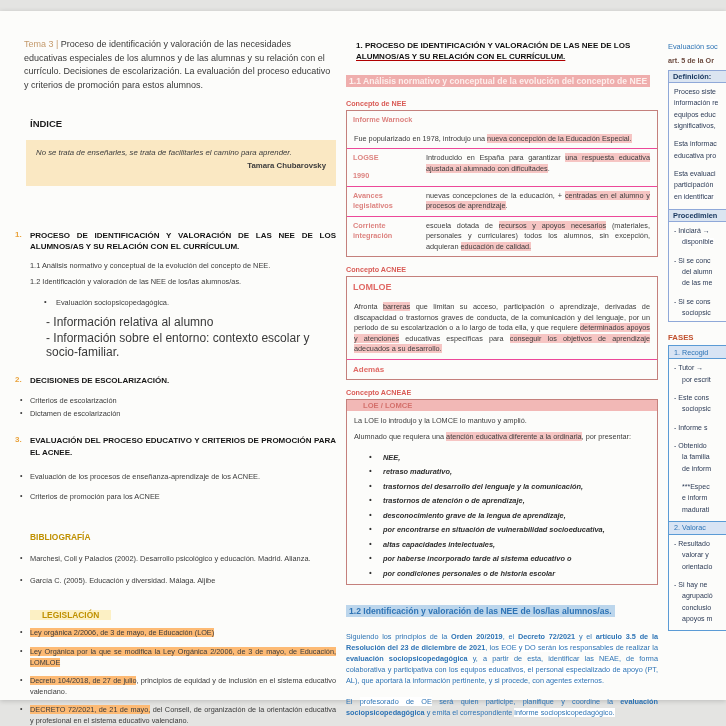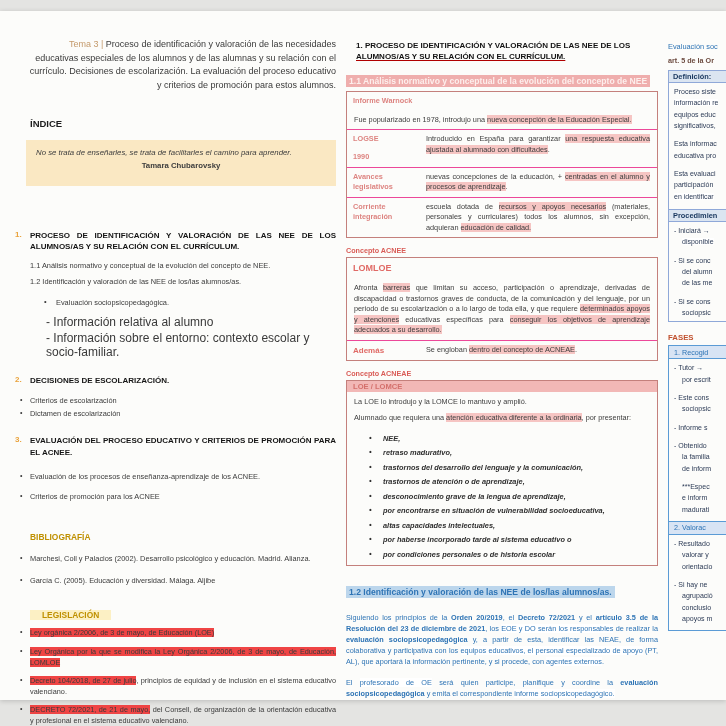--- a/index.html
+++ b/index.html
@@ -5,26 +5,26 @@
   html,body{margin:0;padding:0;width:726px;height:726px;overflow:hidden;
     background:#e4e4e2;font-family:"Liberation Sans",sans-serif;}
   .page{position:absolute;left:0;top:11px;width:726px;height:689px;background:#fcfcfa;
     box-shadow:0 1px 5px rgba(0,0,0,.18);}
   .col{position:absolute;}
   #colL{left:30px;top:38px;width:306px;}
   #colM{left:346px;top:40px;width:312px;}
   #colR{left:668px;top:42px;width:230px;}
 
   
-  .title{font-size:9px;line-height:1.5;text-align:right;color:#3a3a3a;margin-left:-6px;}
+  .title{font-size:9px;line-height:1.5;text-align:left;color:#3a3a3a;margin-left:-6px;}
   .title .tan{color:#c49a6c;}
   .indice{margin-top:26px;font-weight:bold;font-size:9.5px;color:#1c1c1c;}
   .quote{margin-top:11px;margin-left:-4px;background:#fae8c3;padding:8px 10px 14px;
     font-size:7.8px;font-style:italic;color:#3d3d3d;line-height:1.4;}
-  .qa{text-align:center;font-weight:bold;font-style:normal;margin-top:2px;}
+  .qa{text-align:right;font-weight:bold;font-style:normal;margin-top:2px;}
   .sec{position:relative;margin-top:40px;}
   .sec .num{position:absolute;left:-15px;top:0;color:#e9a23b;font-weight:bold;font-size:8px;}
   .sec .st{font-weight:bold;font-size:8px;color:#151515;text-align:justify;line-height:1.4;}
   .itm{font-size:7.4px;color:#3a3a3a;margin-top:9px;}
   .bul{position:relative;padding-left:26px;margin-top:12px;font-size:7.4px;color:#3a3a3a;}
   .bul:before{content:"•";position:absolute;left:14px;top:-1px;}
   .sub{padding-left:16px;margin-top:2px;font-size:12px;color:#3a3a3a;}
   .sub.first{margin-top:8px;}
   .lbul{position:relative;font-size:7.4px;color:#3a3a3a;margin-top:3px;line-height:1.35;}
   .lbul:before{content:"•";position:absolute;left:-10px;top:-1px;font-size:7px;}
@@ -47,25 +47,25 @@
   .ctable{border:1px solid #c4807c;}
   .crow{display:flex;border-top:1px solid #ec4899;}
   .crow.nt{border-top:none;flex-direction:column;}
   .clabel{flex:none;width:64px;padding:4px 2px 4px 6px;color:#dd8481;font-weight:bold;
     font-size:7.3px;line-height:1.4;}
   .clabel.big{font-size:9px;color:#e06a66;}
   .clabel.med{font-size:8px;color:#e06a66;}
   .ccell{flex:1;padding:4px 7px;font-size:7.3px;line-height:1.45;color:#3d3d3d;text-align:justify;}
   .h{background:#f6c5c3;}
   .hb{background:#ffffff;}
-  .hg{background:#ef4444;}
+  .hg{background:#fdba74;}
   .b{font-weight:bold;}
   .lgap{height:8px;}
   .cbox{border:1px solid #c4807c;margin-top:2px;padding-bottom:6px;}
-  .boxhdr{background:#f2b8b6;color:#d4706c;font-weight:bold;font-size:7.6px;padding:1px 6px;}
+  .boxhdr{background:#f2b8b6;color:#d4706c;font-weight:bold;font-size:7.6px;padding:1px 16px;}
   .boxp{font-size:7.3px;color:#3d3d3d;line-height:1.45;padding:0 7px;margin-top:5px;
     text-align:justify;}
   .boxbul{position:relative;padding-left:36px;font-size:7.4px;font-weight:bold;
     font-style:italic;color:#2e2e2e;margin-top:5.5px;}
   .boxbul:before{content:"•";position:absolute;left:22px;top:-1px;}
   .band2{margin-top:12px;line-height:1.5;}
   .band2 span{background:#bcd6ec;color:#2e74b5;font-weight:bold;font-size:8.6px;padding:1px 3px;}
   .bluep{color:#2e74b5;font-size:7.3px;line-height:1.5;text-align:justify;margin-top:11px;}
 
   
@@ -136,20 +136,21 @@
 
 </div>
 
 <div id="colM" class="col">
   <div class="mh">
     <div>1. PROCESO DE IDENTIFICACIÓN Y VALORACIÓN DE LAS NEE DE LOS</div>
     <div class="mh2">ALUMNOS/AS Y SU RELACIÓN CON EL CURRÍCULUM.</div>
   </div>
   <div class="band1"><span>1.1 Análisis normativo y conceptual de la evolución del concepto de NEE</span></div>
 
+  <div class="clbl">Concepto de NEE</div>
   <div class="ctable">
     <div class="crow nt">
       <div class="clabel">Informe Warnock</div>
       <div class="ccell"><span>Fue popularizado en 1978, introdujo una </span><span class="h">nueva concepción de la Educación Especial.</span></div>
     </div>
     <div class="crow">
       <div class="clabel">
         <div>LOGSE</div>
           <div class="lgap"></div>
           <div>1990</div>
@@ -167,21 +168,20 @@
   </div>
 
   <div class="clbl">Concepto ACNEE</div>
   <div class="ctable">
     <div class="crow nt">
       <div class="clabel big">LOMLOE</div>
       <div class="ccell"><span>Afronta </span><span class="h">barreras</span><span> que limitan su acceso, participación o aprendizaje, derivadas de discapacidad o trastornos graves de conducta, de la comunicación y del lenguaje, por un periodo de su escolarización o a lo largo de toda ella, y que requiere </span><span class="h">determinados apoyos y atenciones</span><span> educativas específicas para </span><span class="h">conseguir los objetivos de aprendizaje adecuados a su desarrollo.</span></div>
     </div>
     <div class="crow">
       <div class="clabel med">Además</div>
-      <div class="ccell"><span>Se engloban </span><span class="h">dentro del concepto de ACNEAE</span><span>.</span></div>
     </div>
   </div>
 
   <div class="clbl">Concepto ACNEAE</div>
   <div class="cbox">
     <div class="boxhdr">LOE / LOMCE</div>
     <div class="boxp">La LOE lo introdujo y la LOMCE lo mantuvo y amplió.</div>
     <div class="boxp"><span>Alumnado que requiera una </span><span class="h">atención educativa diferente a la ordinaria</span><span>, por presentar:</span></div>
     <div style="height:5px"></div>
     <div class="boxbul">NEE,</div>

